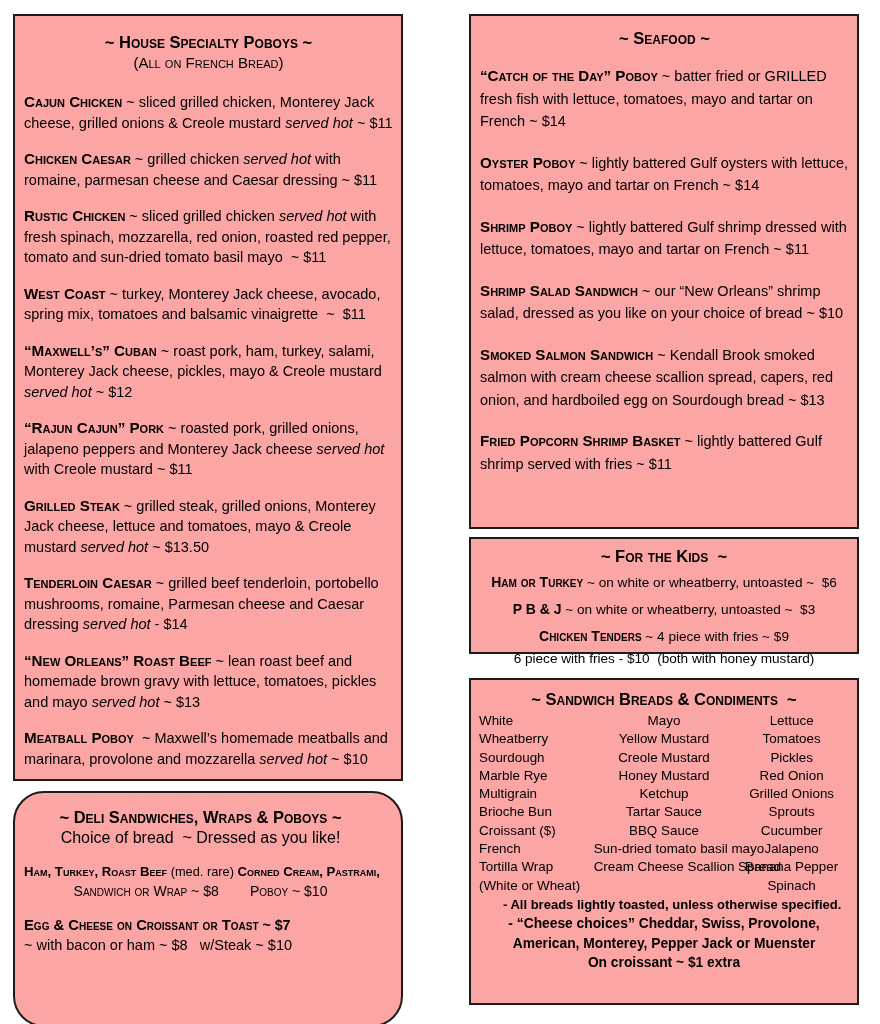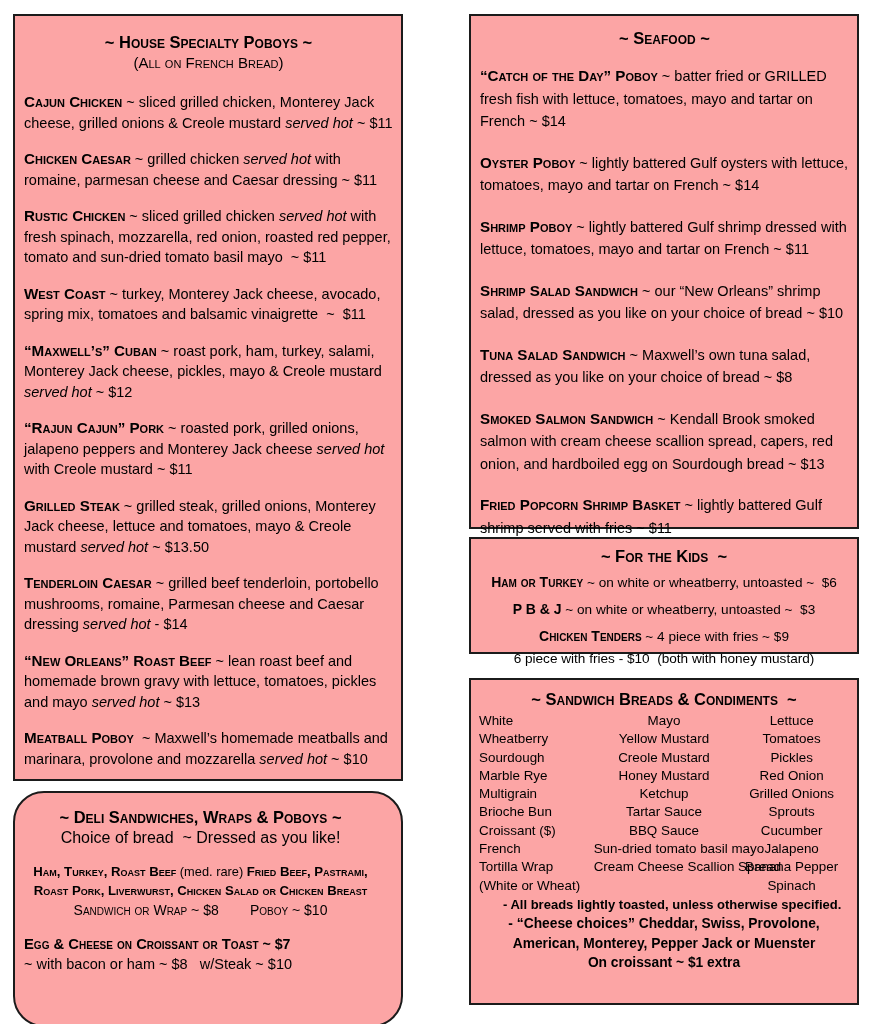--- a/index.html
+++ b/index.html
@@ -88,36 +88,34 @@
       <div class="menu-item"><span class="seg-sc">Tenderloin Caesar</span><span class="seg-r"> ~ grilled beef tenderloin, portobello mushrooms, romaine, Parmesan cheese and Caesar dressing </span><span class="seg-i">served hot</span><span class="seg-r"> - $14</span></div>
       <div class="menu-item"><span class="seg-sc">“New Orleans” Roast Beef</span><span class="seg-r"> ~ lean roast beef and homemade brown gravy with lettuce, tomatoes, pickles and mayo </span><span class="seg-i">served hot</span><span class="seg-r"> ~ $13</span></div>
       <div class="menu-item"><span class="seg-sc">Meatball Poboy</span><span class="seg-r">  ~ Maxwell’s homemade meatballs and marinara, provolone and mozzarella </span><span class="seg-i">served hot</span><span class="seg-r"> ~ $10</span></div>
     </div>
 </section>
 
 <section id="box-deli" class="box">
   <div class="box-title">~ Deli Sandwiches, Wraps &amp; Poboys ~</div>
   <div class="box-subtitle">Choice of bread  ~ Dressed as you like!</div>
   <div>
-      <div class="deli-line names"><span class="seg-sc">Ham, Turkey, Roast Beef </span><span class="seg-r">(med. rare) </span><span class="seg-sc">Fried Beef, Pastrami,</span></div>
-      <div class="deli-line names"><span class="seg-sc">Roast Pork, Liverwurst, Chicken Salad or Chicken Breast</span></div>
+      <div class="deli-line names"><span class="seg-sc">Ham, Turkey, Roast Beef </span><span class="seg-r">(med. rare) </span><span class="seg-sc">Corned Cream, Pastrami,</span></div>
       <div class="deli-line wrapline"><span class="seg-scr">Sandwich or Wrap ~ $8</span><span class="seg-r">       </span><span class="seg-scr">Poboy ~ $10</span></div>
       <div class="deli-line eggline"><span class="seg-sc">Egg &amp; Cheese on Croissant or Toast</span><span class="seg-b"> ~ $7</span></div>
       <div class="deli-line baconline"><span class="seg-r">~ with bacon or ham ~ $8   w/Steak ~ $10</span></div>
     </div>
 </section>
 
 <section id="box-seafood" class="box">
   <div class="box-title">~ Seafood ~</div>
   <div>
       <div class="menu-item"><span class="seg-sc">“Catch of the Day” Poboy</span><span class="seg-r"> ~ batter fried or GRILLED fresh fish with lettuce, tomatoes, mayo and tartar on French ~ $14</span></div>
       <div class="menu-item"><span class="seg-sc">Oyster Poboy</span><span class="seg-r"> ~ lightly battered Gulf oysters with lettuce, tomatoes, mayo and tartar on French ~ $14</span></div>
       <div class="menu-item"><span class="seg-sc">Shrimp Poboy</span><span class="seg-r"> ~ lightly battered Gulf shrimp dressed with lettuce, tomatoes, mayo and tartar on French ~ $11</span></div>
       <div class="menu-item"><span class="seg-sc">Shrimp Salad Sandwich</span><span class="seg-r"> ~ our “New Orleans” shrimp salad, dressed as you like on your choice of bread ~ $10</span></div>
-      <div class="menu-item"><span class="seg-sc">Tuna Salad Sandwich</span><span class="seg-r"> ~ Maxwell’s own tuna salad, dressed as you like on your choice of bread ~ $8</span></div>
       <div class="menu-item"><span class="seg-sc">Smoked Salmon Sandwich</span><span class="seg-r"> ~ Kendall Brook smoked salmon with cream cheese scallion spread, capers, red onion, and hardboiled egg on Sourdough bread ~ $13</span></div>
       <div class="menu-item"><span class="seg-sc">Fried Popcorn Shrimp Basket</span><span class="seg-r"> ~ lightly battered Gulf shrimp served with fries ~ $11</span></div>
     </div>
 </section>
 
 <section id="box-kids" class="box">
   <div class="box-title">~ For the Kids  ~</div>
   <div>
       <div class="kids-line"><span class="seg-sc">Ham or Turkey</span><span class="seg-r"> ~ on white or wheatberry, untoasted ~  $6</span></div>
       <div class="kids-line"><span class="seg-sc">P B &amp; J</span><span class="seg-r"> ~ on white or wheatberry, untoasted ~  $3</span></div>

